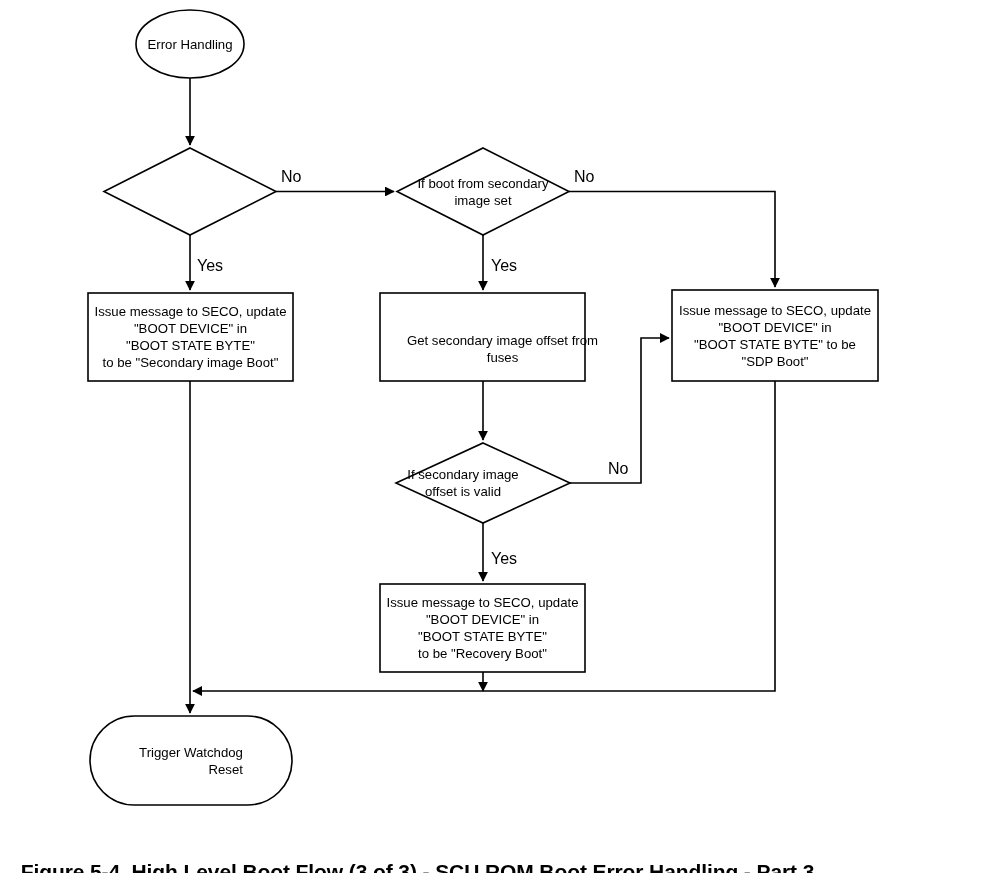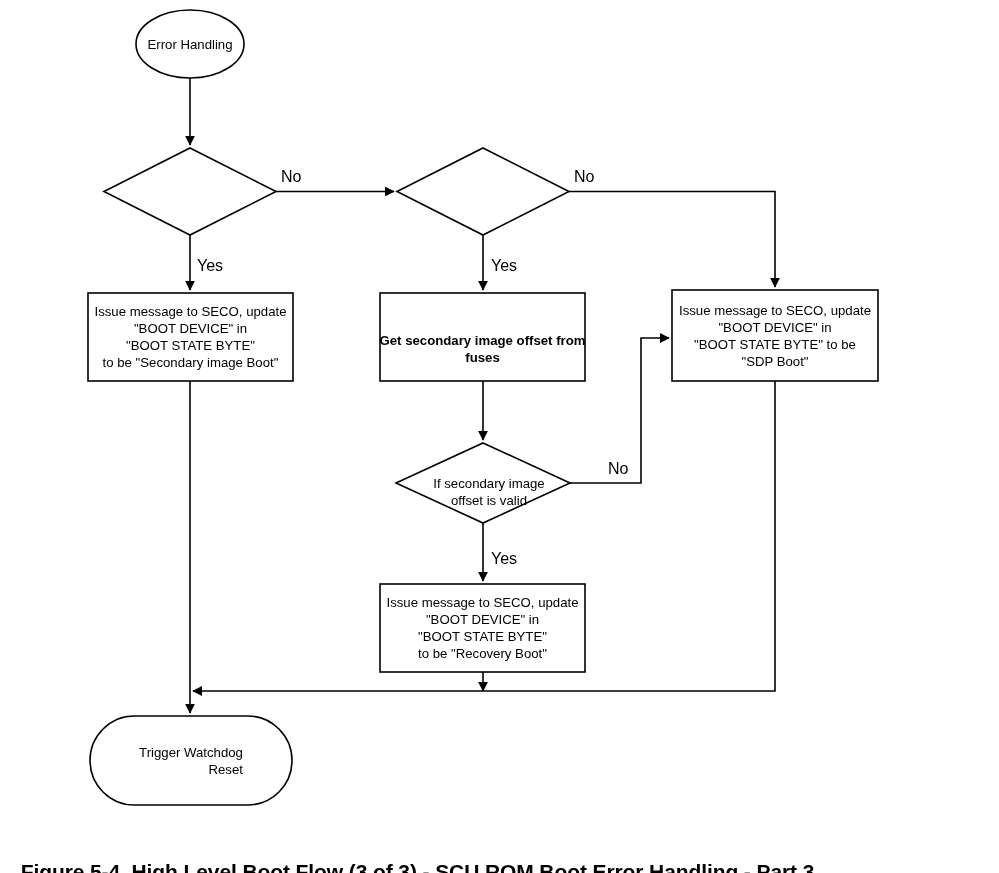--- a/index.html
+++ b/index.html
@@ -112,41 +112,44 @@
       <path d="M 483 672 L 483 691" marker-end="url(#arrow)"></path>
 
       <path d="M 775 381 L 775 691 L 193 691" marker-end="url(#arrow)"></path>
 
     </g>
   </svg>
 
   <div class="node-text" style="left:136px; top:10px; width:108px; height:68px;">Error Handling</div>
 
 
+  <div class="node-text" style="left:400px; top:166px; width:166px; height:52px;">
+    <span style="white-space:normal;">If boot from secondary image set</span>
+  </div>
 
   <div class="node-text" style="left:88px; top:293px; width:205px; height:88px;">
     <span>Issue message to SECO, update
 "BOOT DEVICE" in
 "BOOT STATE BYTE"
 to be "Secondary image Boot"</span>
   </div>
 
-  <div class="node-text" style="left:380px; top:293px; width:205px; height:112px;font-weight:bold;">
+  <div class="node-text" style="left:400px; top:293px; width:205px; height:112px;">
     <span>Get secondary image offset from
 fuses</span>
   </div>
 
   <div class="node-text" style="left:672px; top:290px; width:206px; height:91px;">
     <span>Issue message to SECO, update
 "BOOT DEVICE" in
 "BOOT STATE BYTE" to be
 "SDP Boot"</span>
   </div>
 
-  <div class="node-text" style="left:408px; top:457px; width:162px; height:52px;align-items:flex-end;">
+  <div class="node-text" style="left:382px; top:457px; width:162px; height:52px;">
     <span>If secondary image
 offset is valid</span>
   </div>
 
   <div class="node-text" style="left:380px; top:584px; width:205px; height:88px;">
     <span>Issue message to SECO, update
 "BOOT DEVICE" in
 "BOOT STATE BYTE"
 to be "Recovery Boot"</span>
   </div>

